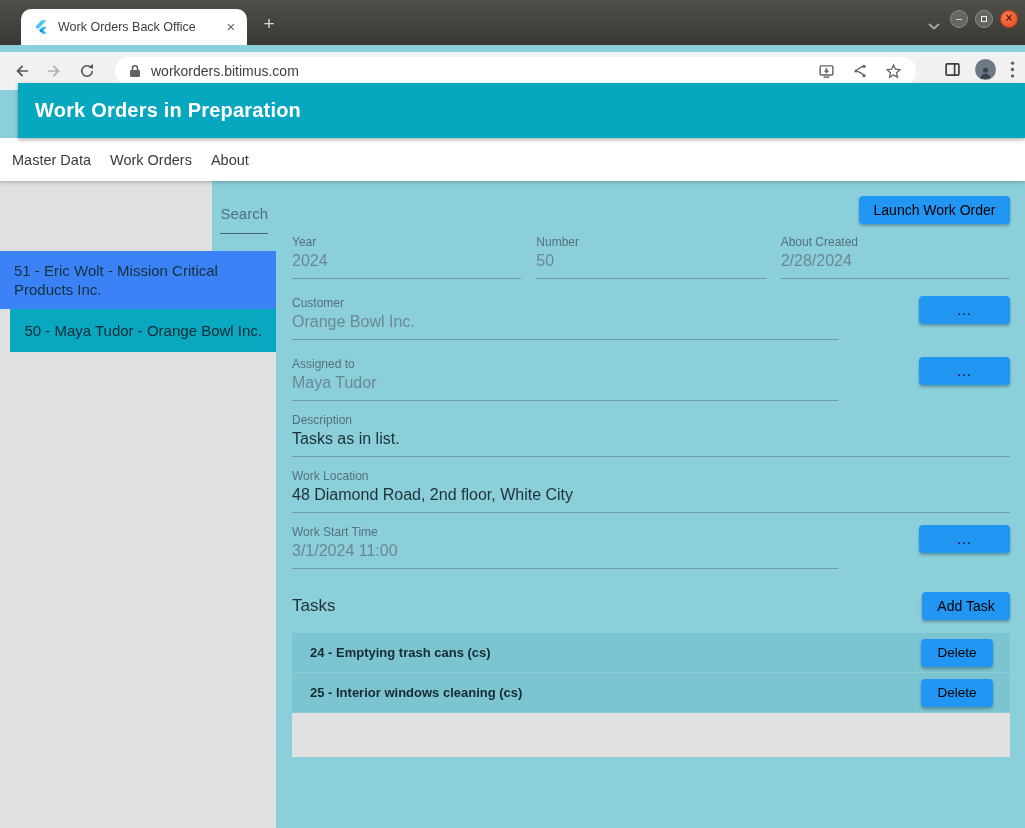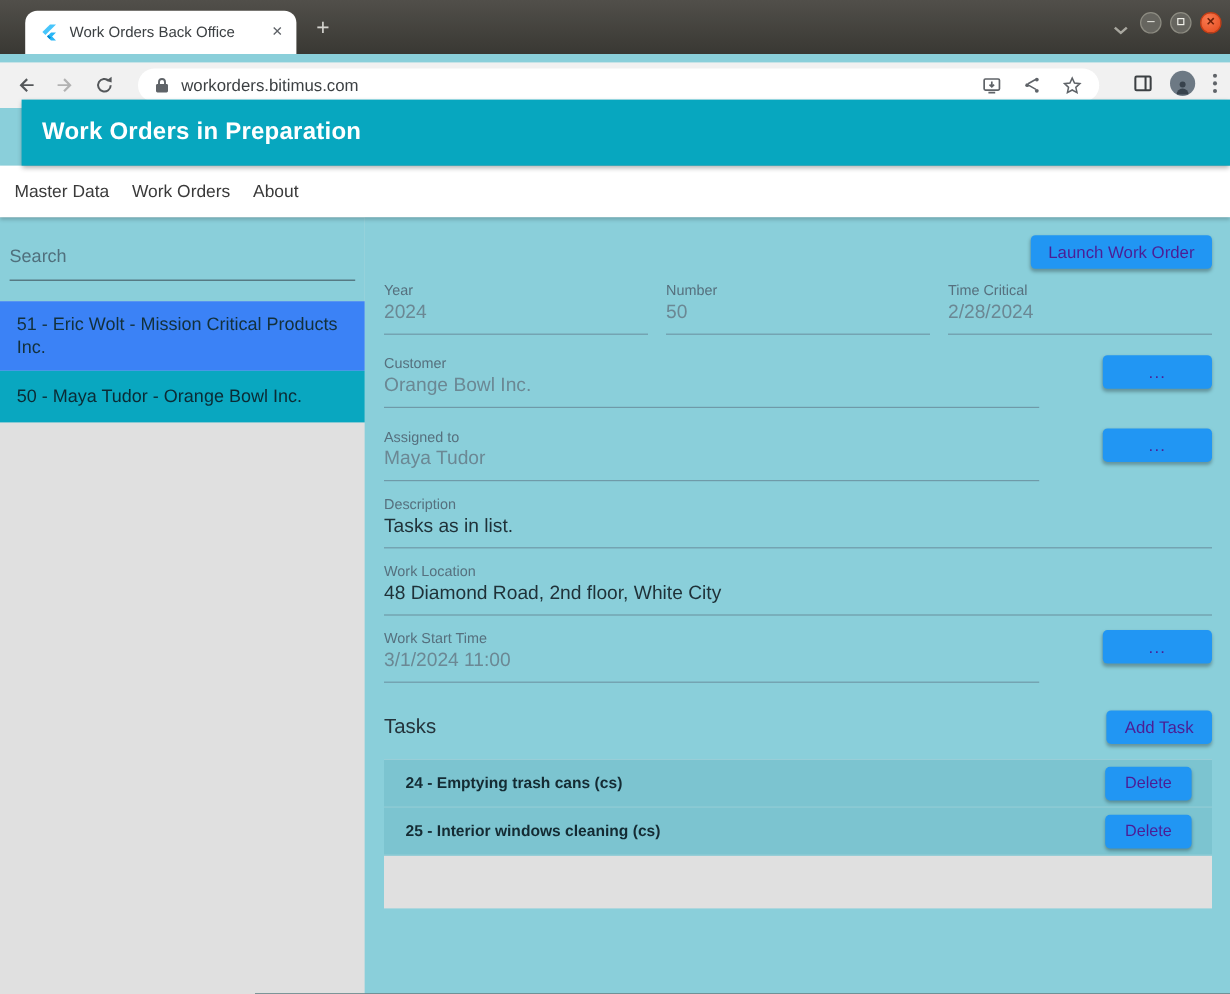--- a/index.html
+++ b/index.html
@@ -42,30 +42,30 @@
   .appbar { position:absolute; left:18px; right:0; top:83px; height:55px; background:#07a7bf;
     box-shadow:0 2px 4px rgba(0,0,0,.3); display:flex; align-items:center;
     padding-left:17px; z-index:3; }
   .appbar-title { color:#fff; font-size:20px; font-weight:700; letter-spacing:.2px; }
   .menubar { position:absolute; left:0; right:0; top:138px; height:43px; background:#fff;
     box-shadow:0 2px 3px rgba(0,0,0,.18); display:flex; align-items:center; gap:19px;
     padding-left:12px; z-index:2; }
   .menu-item { font-size:14.5px; color:#3a3a3a; cursor:default; }
   
   .content { position:absolute; left:0; right:0; top:181px; bottom:0; display:flex; }
-  .sidebar { width:304px; background:#e0e0e0; display:flex; flex-direction:column; }
+  .sidebar { width:276px; background:#e0e0e0; display:flex; flex-direction:column;align-items:flex-end; }
   .search-area { background:#8acfda; padding:24px 8px 17px 8px; }
   .search-text { font-size:15px; color:#50707d; }
   .search-line { border-bottom:1px solid #4a656f; margin-top:11px; }
   .side-item { font-size:15px; line-height:19px; color:#13303b; padding:10px 14px; }
   .side-item.unselected { background:#3b82f6; }
   .side-item.selected { background:#09a7c0; color:#0b2b35; padding-top:12px; padding-bottom:12px; }
   .main { flex:1; background:#8acfda; position:relative; padding:0 15px 0 16px; }
   
-  .btn { background:#2196f3; color:#4c1d95; border:none; border-radius:4px; height:28px;
+  .btn { background:#2196f3; color:#000000; border:none; border-radius:4px; height:28px;
     font-family:"Liberation Sans",sans-serif; font-size:14px; font-weight:500;
     box-shadow:0 2px 3px rgba(0,0,0,.28); display:flex; align-items:center;
     justify-content:center; cursor:default; }
   .launch-btn { position:absolute; top:15px; right:15px; width:151px; }
   
   .row1 { display:flex; gap:15px; padding-top:54px; }
   .field { border-bottom:1px solid #6f9aa8; }
   .row1 .field { flex:1; }
   .f-label { font-size:12px; color:#56707e; }
   .f-value { font-size:16px; color:#6b8894; margin-top:3px; padding-bottom:8px; white-space:nowrap; }
@@ -214,21 +214,21 @@
       <div class="row1">
         <div class="field">
           <div class="f-label">Year</div>
           <div class="f-value">2024</div>
         </div>
         <div class="field">
           <div class="f-label">Number</div>
           <div class="f-value">50</div>
         </div>
         <div class="field">
-          <div class="f-label">Time Critical</div>
+          <div class="f-label">About Created</div>
           <div class="f-value">2/28/2024</div>
         </div>
       </div>
 
       <div class="field-row">
         <div class="field">
           <div class="f-label">Customer</div>
           <div class="f-value">Orange Bowl Inc.</div>
         </div>
         <button class="btn">...</button>

